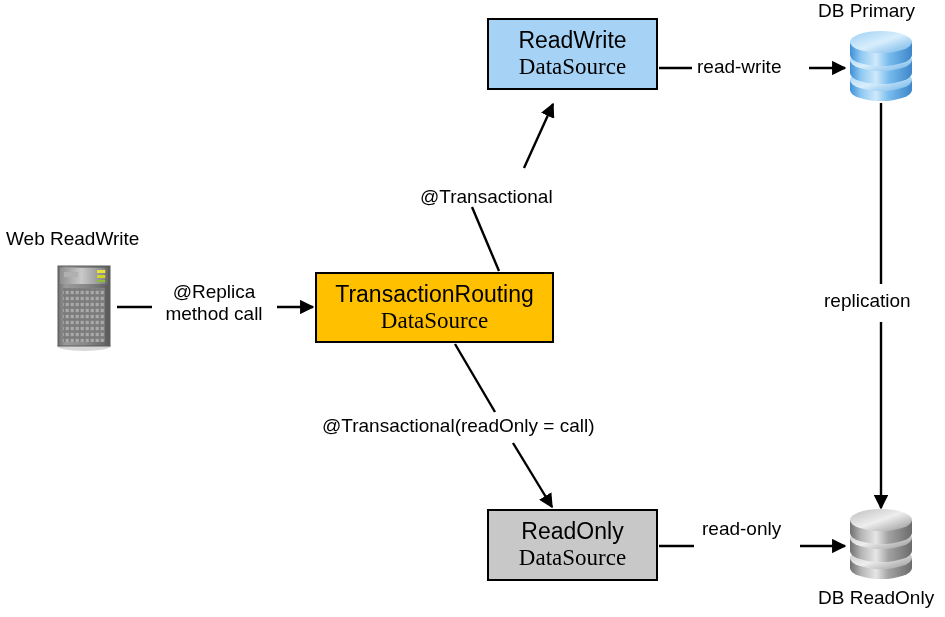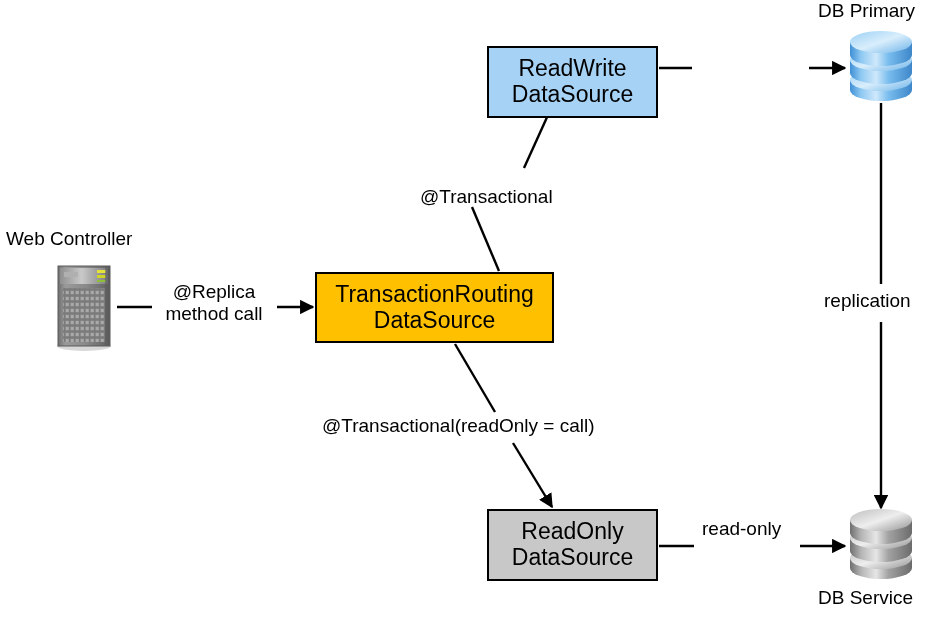--- a/index.html
+++ b/index.html
@@ -31,21 +31,21 @@
     display: flex;
     flex-direction: column;
     align-items: center;
     justify-content: center;
     line-height: 1.12;
     font-size: 23px;
     color: #000000;
     text-align: center;
     white-space: nowrap;
   }
-  .node-box .ln2 { display: block; }
+  .node-box .ln2 { display: block; font-family: Liberation Serif, serif; }
   .label-text {
     position: absolute;
     font-size: 19px;
     color: #000000;
     white-space: nowrap;
     line-height: 1.18;
     text-align: center;
   }
   .label-text.two-line { text-align: center; }
   .icon-wrap {
@@ -77,37 +77,37 @@
     <line x1="659" y1="68" x2="692" y2="68" stroke="#000000" stroke-width="2.4"></line>
     <line x1="809" y1="68" x2="845" y2="68" stroke="#000000" stroke-width="2.4" marker-end="url(#arrow)"></line>
 
     <line x1="659" y1="546" x2="694" y2="546" stroke="#000000" stroke-width="2.4"></line>
     <line x1="800" y1="546" x2="845" y2="546" stroke="#000000" stroke-width="2.4" marker-end="url(#arrow)"></line>
 
     <line x1="881" y1="103" x2="881" y2="284" stroke="#000000" stroke-width="2.4"></line>
     <line x1="881" y1="322" x2="881" y2="508" stroke="#000000" stroke-width="2.4" marker-end="url(#arrow)"></line>
   </svg>
 
-  <div class="node-box" style="left:487px; top:46px; width:171px; height:72px; background:#A6D2F5;">
+  <div class="node-box" style="left:487px; top:18px; width:171px; height:72px; background:#A6D2F5;">
     <span>ReadWrite</span>
     <span class="ln2">DataSource</span>
   </div>
 
   <div class="node-box" style="left:315px; top:272px; width:239px; height:71px; background:#FFC000;">
     <span>TransactionRouting</span>
     <span class="ln2">DataSource</span>
   </div>
 
   <div class="node-box" style="left:487px; top:509px; width:171px; height:72px; background:#C8C8C8;text-align:center;">
     <span>ReadOnly</span>
     <span class="ln2">DataSource</span>
   </div>
 
   <div class="label-text" style="left:6px; top:228px;">
-    <span>Web Controller</span>
+    <span>Web ReadWrite</span>
   </div>
 
   <div class="icon-wrap" style="left:50px; top:260px; width:68px; height:92px;">
     <svg width="68" height="92" viewBox="0 0 68 92" xmlns="http://www.w3.org/2000/svg">
       <defs>
         <linearGradient id="srvBody" x1="0" y1="0" x2="1" y2="0">
           <stop offset="0%" stop-color="#6e6e6e"></stop>
           <stop offset="14%" stop-color="#9a9a9a"></stop>
           <stop offset="52%" stop-color="#8a8a8a"></stop>
           <stop offset="88%" stop-color="#6a6a6a"></stop>
@@ -147,20 +147,23 @@
   </div>
 
   <div class="label-text" style="left:420px; top:176px;margin-top:10px;">
     <span>@Transactional</span>
   </div>
 
   <div class="label-text" style="left:322px; top:415px;">
     <span>@Transactional(readOnly = call)</span>
   </div>
 
+  <div class="label-text" style="left:697px; top:56px;">
+    <span>read-write</span>
+  </div>
 
   <div class="label-text" style="left:702px; top:518px;">
     <span>read-only</span>
   </div>
 
   <div class="label-text" style="left:824px; top:290px;">
     <span>replication</span>
   </div>
 
   <div class="label-text" style="left:818px; top:0px;">
@@ -214,16 +217,16 @@
       <path d="M2,50 L2,60 a31,11 0 0 0 62,0 L64,50 z" fill="url(#dbGreyBand)"></path>
       <ellipse cx="33" cy="50" rx="31" ry="11" fill="url(#dbGreyTop)"></ellipse>
       <path d="M2,30 L2,43 a31,11 0 0 0 62,0 L64,30 z" fill="url(#dbGreyBand)"></path>
       <ellipse cx="33" cy="30" rx="31" ry="11" fill="url(#dbGreyTop)"></ellipse>
       <path d="M2,12 L2,25 a31,11 0 0 0 62,0 L64,12 z" fill="url(#dbGreyBand)"></path>
       <ellipse cx="33" cy="12" rx="31" ry="11" fill="url(#dbGreyTop)"></ellipse>
     </svg>
   </div>
 
   <div class="label-text" style="left:818px; top:587px;">
-    <span>DB Service</span>
+    <span>DB ReadOnly</span>
   </div>
 
 </div>
 
 </body></html>

